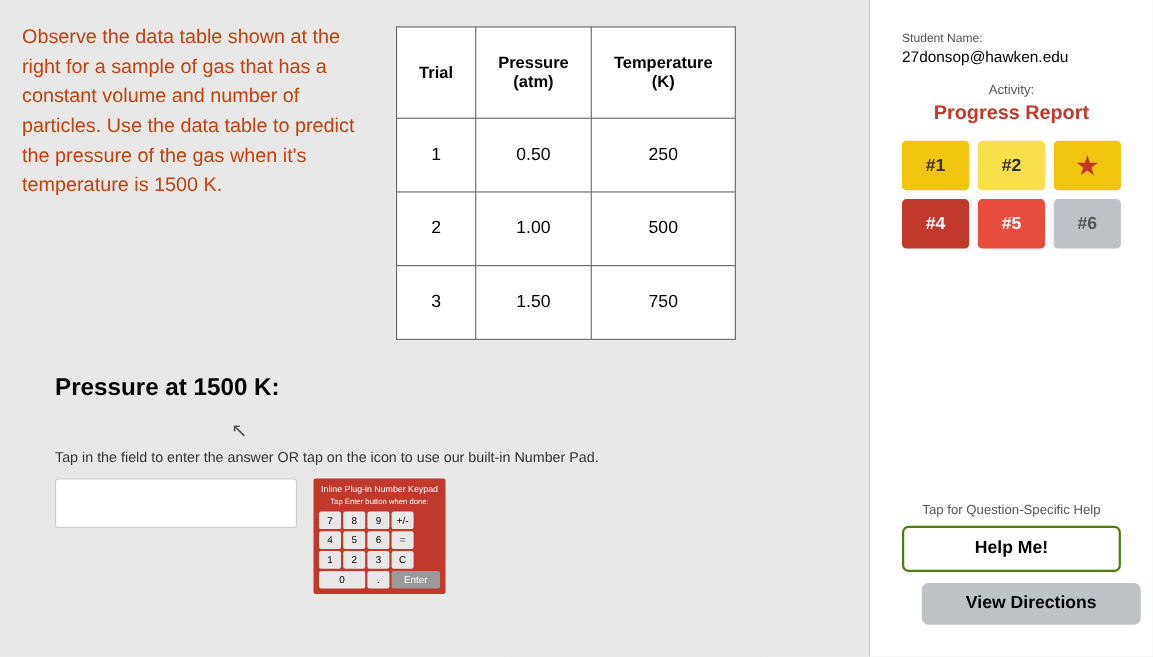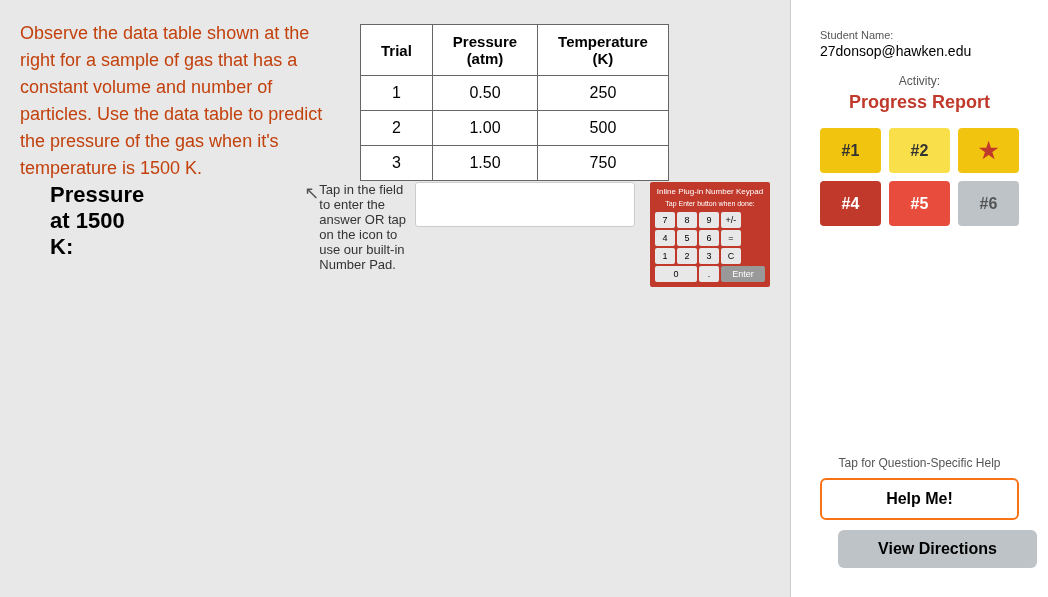--- a/index.html
+++ b/index.html
@@ -35,35 +35,36 @@
     }
 
     
     .data-table {
       border-collapse: collapse;
       height: fit-content;
       margin-top: 4px;
     }
     .data-table th, .data-table td {
       border: 1.5px solid #666;
-      padding: 8px 20px;
+      padding: 24px 20px;
       text-align: center;
       font-size: 16px;
       background: white;
     }
     .data-table th {
       background: white;
       font-weight: bold;
       font-size: 15px;
     }
 
     
     .bottom-section {
-      display: flex;
-      flex-direction: row;
+      margin-top: 30px;
+      display: flex;
+      flex-direction: column;
       align-items: flex-start;
       padding-left: 30px;
     }
 
     .pressure-label {
       font-size: 22px;
       font-weight: bold;
       margin-bottom: 15px;
     }
 
@@ -214,21 +215,21 @@
       font-size: 12px;
       color: #555;
       text-align: center;
       margin-bottom: 8px;
     }
 
     .help-btn {
       width: 100%;
       padding: 10px;
       background: white;
-      border: 2px solid #f97316;
+      border: 2px solid #4d7c0f;
       border-radius: 6px;
       font-size: 16px;
       font-weight: bold;
       cursor: pointer;
       margin-bottom: 10px;
       color: #000;
     }
 
     .view-directions-btn {
       width: 100%;

